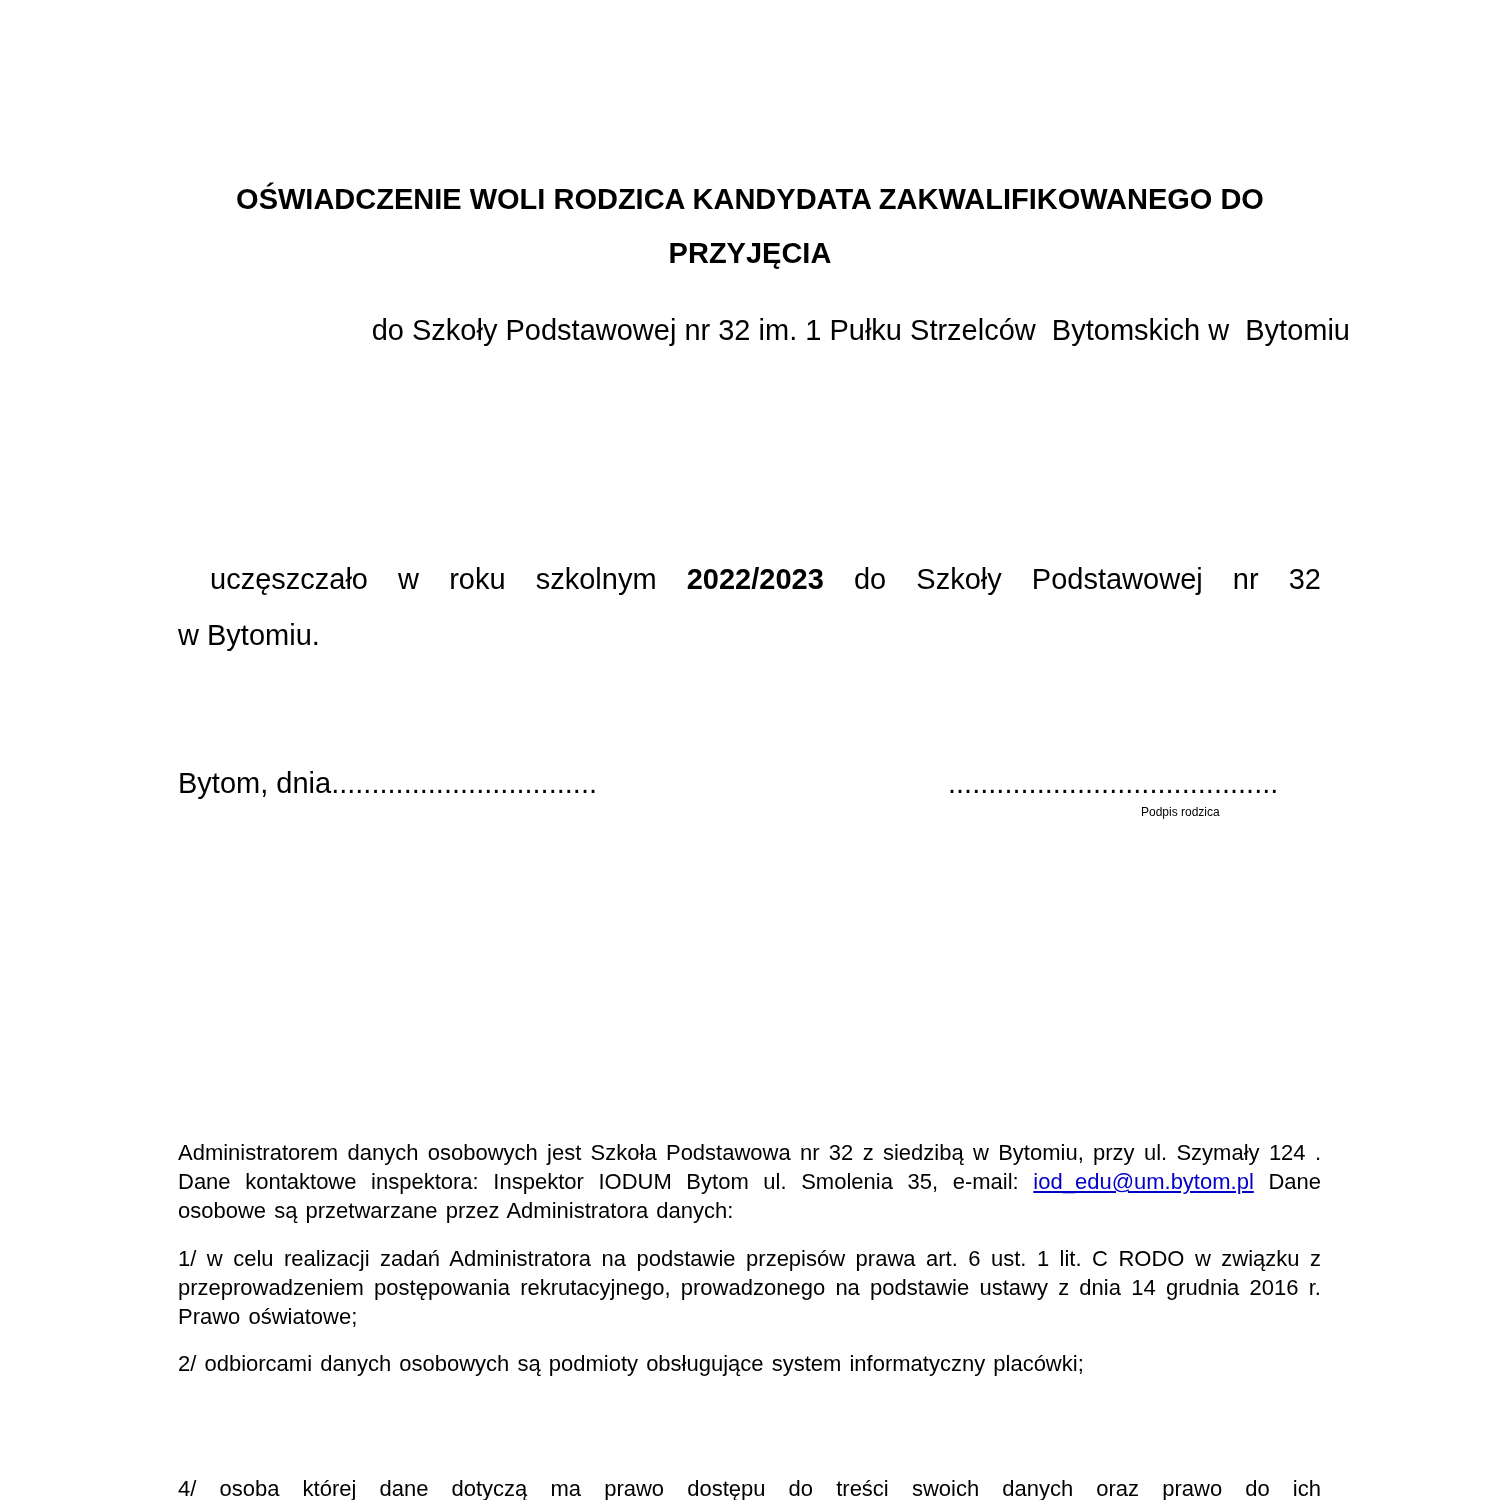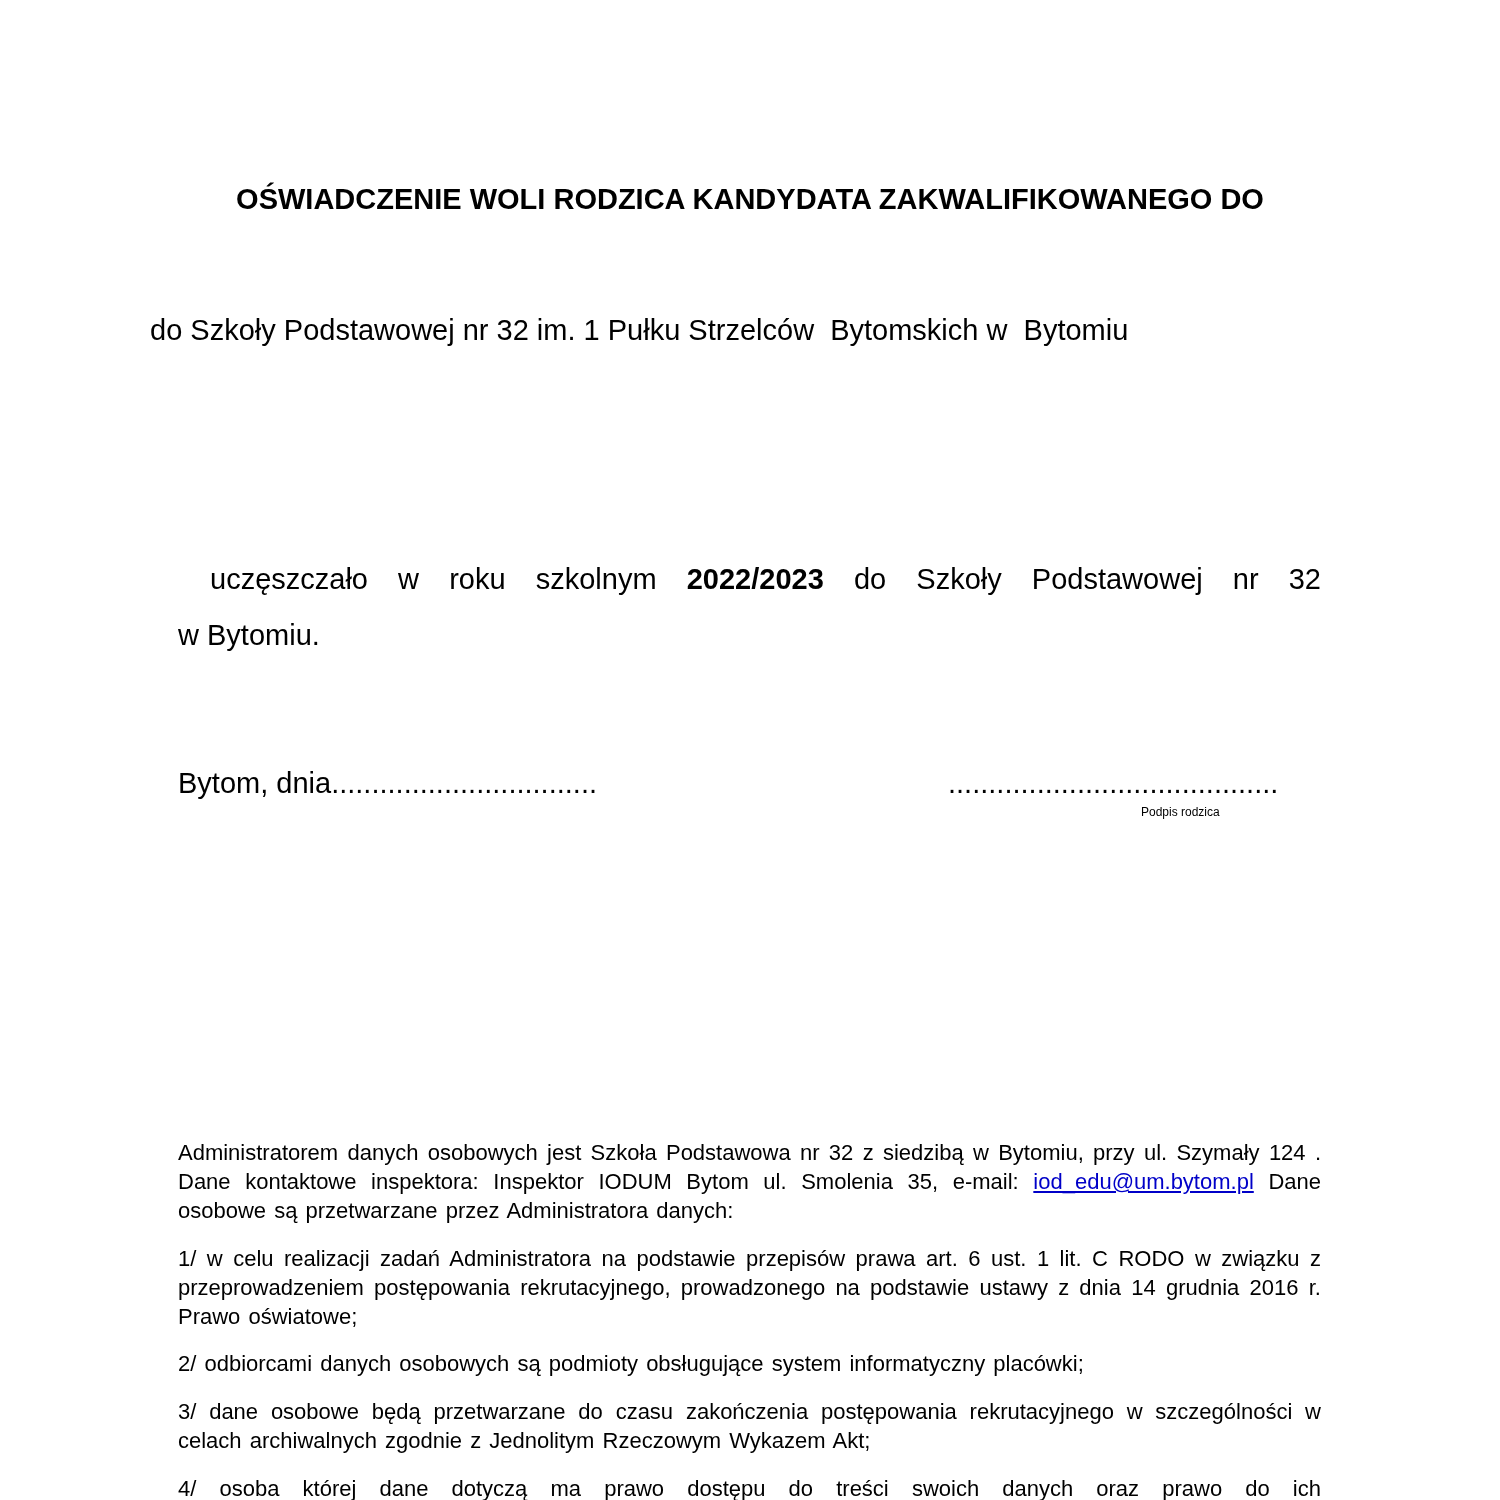--- a/index.html
+++ b/index.html
@@ -7,21 +7,21 @@
       width: 1500px; height: 1500px; overflow: hidden; position: relative;
       font-family: "Liberation Sans", sans-serif; color: #000;
     }
     .page { position: absolute; left: 0; top: 0; width: 1500px; height: 1500px; }
     .title {
       position: absolute; left: 150px; width: 1200px; top: 172px;
       text-align: center; font-weight: bold; font-size: 29px; line-height: 54px;
     }
     .subtitle {
       position: absolute; left: 150px; width: 1200px; top: 312px;
-      text-align: left; font-size: 29px; line-height: 36px; white-space: pre;
+      text-align: right; font-size: 29px; line-height: 36px; white-space: pre;
     }
     .decl1 {
       position: absolute; left: 178px; top: 472px; font-size: 29px; line-height: 36px; white-space: pre;
     }
     .decl2 {
       position: absolute; left: 178px; top: 551px; width: 1143px; font-size: 29px; line-height: 56px;
       text-align: justify; text-align-last: left;
     }
     .decl2 .line1 { display: block; text-align: justify; text-align-last: justify; margin-left: 32px; }
     .decl2 b { font-weight: bold; }
@@ -48,20 +48,21 @@
     #clause-item-3 { top: 1397px; }
     #clause-item-4 { top: 1474px; }
   </style>
 </head>
 <body>
 
 <div class="page">
 
   <div class="title">
     <div>OŚWIADCZENIE WOLI RODZICA KANDYDATA ZAKWALIFIKOWANEGO DO</div>
+    <div>PRZYJĘCIA</div>
   </div>
 
   <div class="subtitle">do Szkoły Podstawowej nr 32 im. 1 Pułku Strzelców  Bytomskich w  Bytomiu</div>
 
 
   <div class="decl2">
     <span class="line1"><span>uczęszczało w roku szkolnym </span><b>2022/2023</b><span> do Szkoły Podstawowej nr 32</span></span>
     <span>w Bytomiu.</span>
   </div>
 
@@ -73,20 +74,17 @@
   <div class="clause" id="clause-intro">
     <p><span>Administratorem  danych  osobowych jest Szkoła Podstawowa nr 32   z   siedzibą   w Bytomiu, przy ul. Szymały 124 . Dane kontaktowe inspektora:  Inspektor IODUM Bytom  ul. Smolenia 35, e-mail: </span><span class="link">iod_edu@um.bytom.pl</span><span> Dane osobowe są przetwarzane przez Administratora danych:</span></p>
   </div>
 
   <div class="clause" id="clause-item-1">
     <p>1/ w  celu  realizacji  zadań  Administratora  na podstawie  przepisów  prawa  art.  6  ust.  1  lit. C RODO w  związku z przeprowadzeniem postępowania rekrutacyjnego, prowadzonego na  podstawie ustawy   z  dnia 14 grudnia  2016  r.  Prawo oświatowe;</p>
   </div>
   <div class="clause" id="clause-item-2">
     <p>2/ odbiorcami danych osobowych są podmioty obsługujące system informatyczny placówki;</p>
   </div>
-  <div class="clause" id="clause-item-3">
-    <p>3/ dane osobowe  będą  przetwarzane  do  czasu  zakończenia  postępowania rekrutacyjnego w  szczególności  w  celach archiwalnych zgodnie z Jednolitym Rzeczowym Wykazem Akt;</p>
-  </div>
   <div class="clause" id="clause-item-4">
     <p style="text-align-last: justify;">4/   osoba której dane dotyczą ma prawo dostępu do treści swoich danych  oraz  prawo  do  ich</p>
   </div>
 
 </div>
 
 </body></html>

